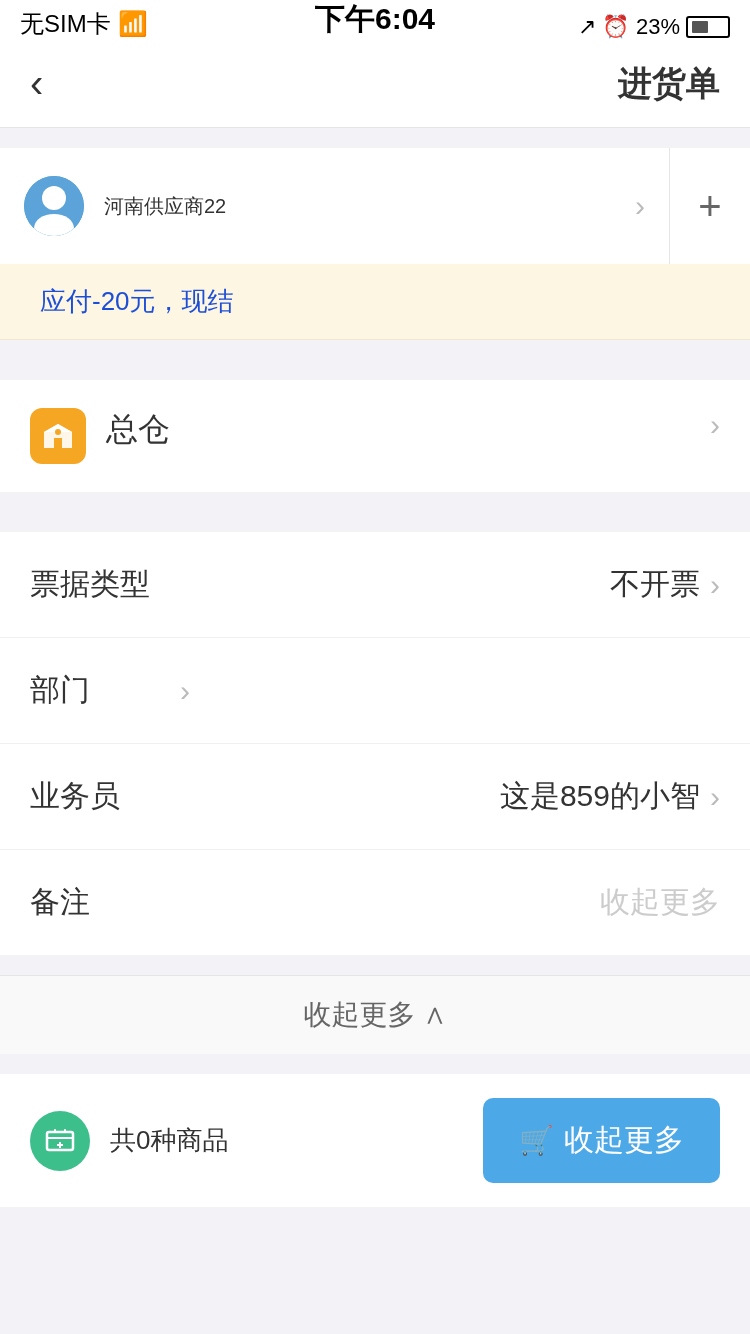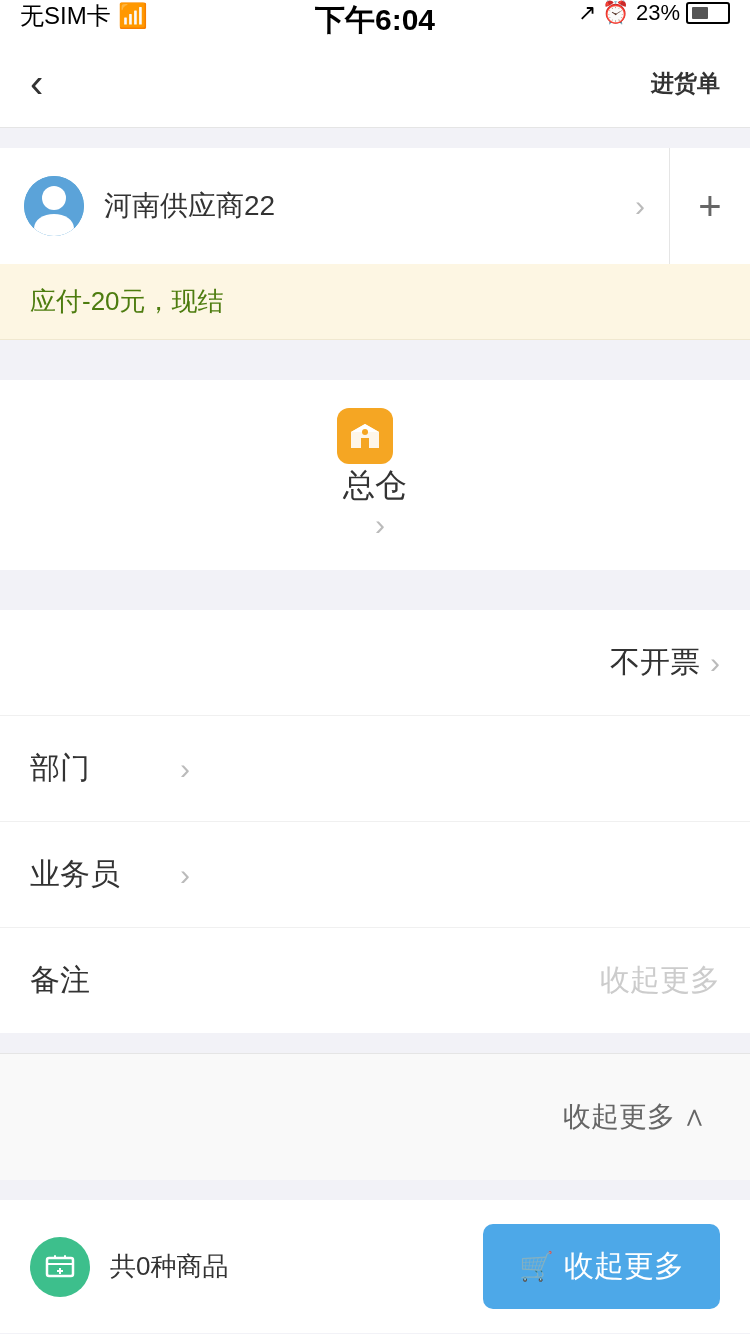--- a/index.html
+++ b/index.html
@@ -11,21 +11,21 @@
       font-family: -apple-system, "PingFang SC", "Helvetica Neue", Arial, sans-serif;
       font-size: 28px;
       color: #333;
     }
 
     
     .status-bar {
       height: 40px;
       background: #fff;
       display: flex;
-      align-items: flex-start;
+      align-items: flex-end;
       justify-content: space-between;
       padding: 0 20px;
       font-size: 24px;
       font-weight: 500;
       color: #000;
     }
     .status-left { display: flex; align-items: center; gap: 8px; }
     .status-center { position: absolute; left: 50%; transform: translateX(-50%); font-size: 30px; font-weight: 600; }
     .status-right { display: flex; align-items: center; gap: 6px; font-size: 22px; }
     .wifi-icon { font-size: 24px; }
@@ -36,21 +36,21 @@
     .nav-bar {
       height: 88px;
       background: #fff;
       display: flex;
       align-items: center;
       justify-content: space-between;
       padding: 0 30px;
       border-bottom: 1px solid #e5e5e5;
     }
     .nav-back { font-size: 40px; color: #333; cursor: pointer; }
-    .nav-title { font-size: 23px; font-weight: 600; color: #333; }
+    .nav-title { font-size: 34px; font-weight: 600; color: #333; }
     .nav-action { font-size: 30px; color: #333; cursor: pointer; }
 
     
     .section-divider {
       height: 20px;
       background: #f2f2f7;
     }
 
     
     .supplier-section {
@@ -72,21 +72,21 @@
       border-radius: 50%;
       background: #4a9fd4;
       display: flex;
       align-items: center;
       justify-content: center;
       margin-right: 20px;
       flex-shrink: 0;
       overflow: hidden;
     }
     .supplier-name {
-      font-size: 28px;
+      font-size: 20px;
       color: #333;
       flex: 1;
     }
     .chevron-right {
       font-size: 30px;
       color: #bbb;
       margin-left: 10px;
     }
     .supplier-add {
       width: 80px;
@@ -94,23 +94,23 @@
       align-items: center;
       justify-content: center;
       font-size: 40px;
       color: #666;
       cursor: pointer;
     }
 
     
     .notice-banner {
       background: #fdf6e3;
-      padding: 20px 30px;
+      padding: 20px 40px;
       font-size: 26px;
-      color: #4d7c0f;
+      color: #1d4ed8;
       border-bottom: 1px solid #f0e8d0;
     }
 
     
     .form-section {
       background: #fff;
       margin-top: 20px;
     }
     .form-row {
       display: flex;
@@ -140,24 +140,23 @@
       letter-spacing: 6px;
     }
 
     
     .warehouse-section {
       background: #fff;
       margin-top: 20px;
     }
     .warehouse-row {
       display: flex;
-      align-items: center;
+      align-items: flex-start;
       padding: 28px 30px;
       cursor: pointer;
-      flex-direction: column;
     }
     .warehouse-icon {
       width: 56px;
       height: 56px;
       border-radius: 12px;
       background: #f5a623;
       display: flex;
       align-items: center;
       justify-content: center;
       margin-right: 20px;
@@ -168,22 +167,22 @@
       flex: 1;
       font-size: 32px;
       color: #333;
     }
 
     
     .collapse-row {
       background: #f9f9f9;
       display: flex;
       align-items: center;
-      justify-content: flex-end;
-      padding: 44px;
+      justify-content: center;
+      padding: 20px;
       border-top: 1px solid #e5e5e5;
       cursor: pointer;
       margin-top: 20px;
     }
     .collapse-text {
       font-size: 28px;
       color: #666;
     }
 
     
@@ -289,29 +288,31 @@
     </div>
     <span class="warehouse-name">总仓</span>
     <span class="chevron-right">›</span>
   </div>
 </div>
 
 <div class="section-divider"></div>
 
 <div class="form-section">
   <div class="form-row">
+    <span class="form-label">票据类型</span>
     <span class="form-value">不开票</span>
     <span class="chevron-right">›</span>
   </div>
   <div class="form-row">
     <span class="form-label">部门</span>
     <span class="chevron-right">›</span>
   </div>
   <div class="form-row">
     <span class="form-label">业务员</span>
+    <span class="form-value">这是859的小智</span>
     <span class="chevron-right">›</span>
   </div>
   <div class="form-row">
     <span class="form-label">备注</span>
     <span class="form-value placeholder">收起更多</span>
   </div>
 </div>
 
 <div class="collapse-row">
   <span class="collapse-text">收起更多 ∧</span>

